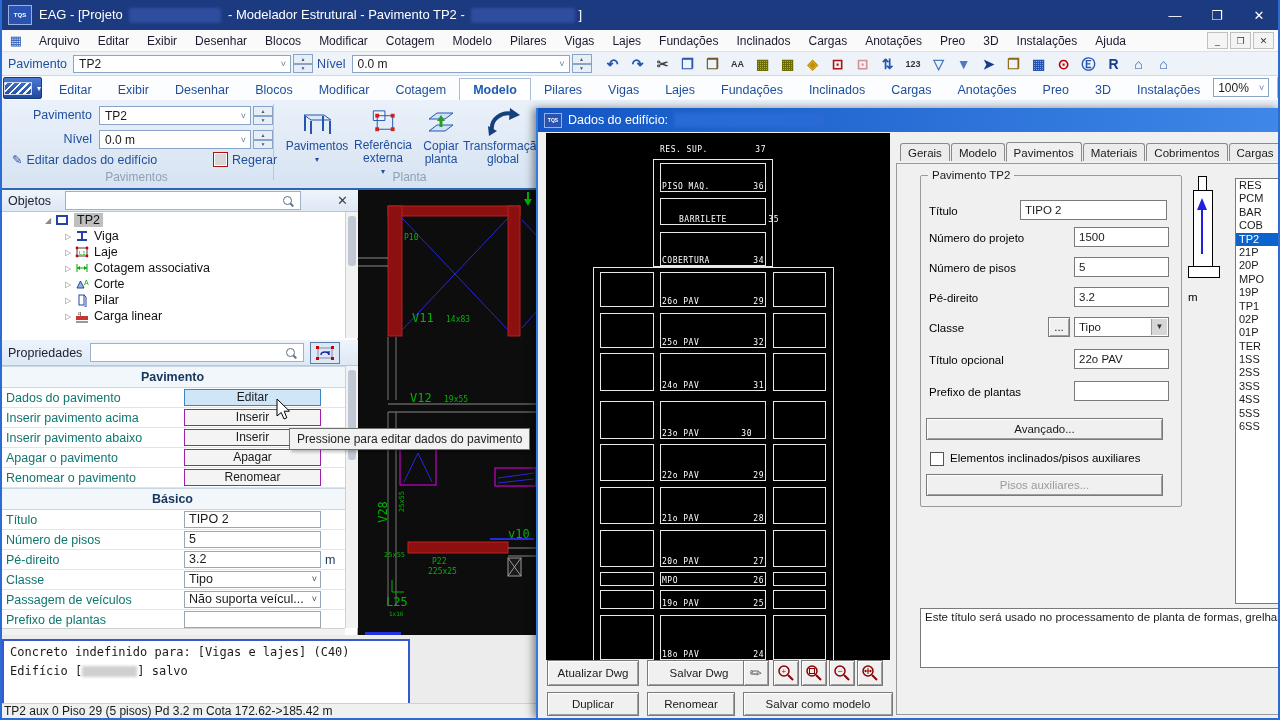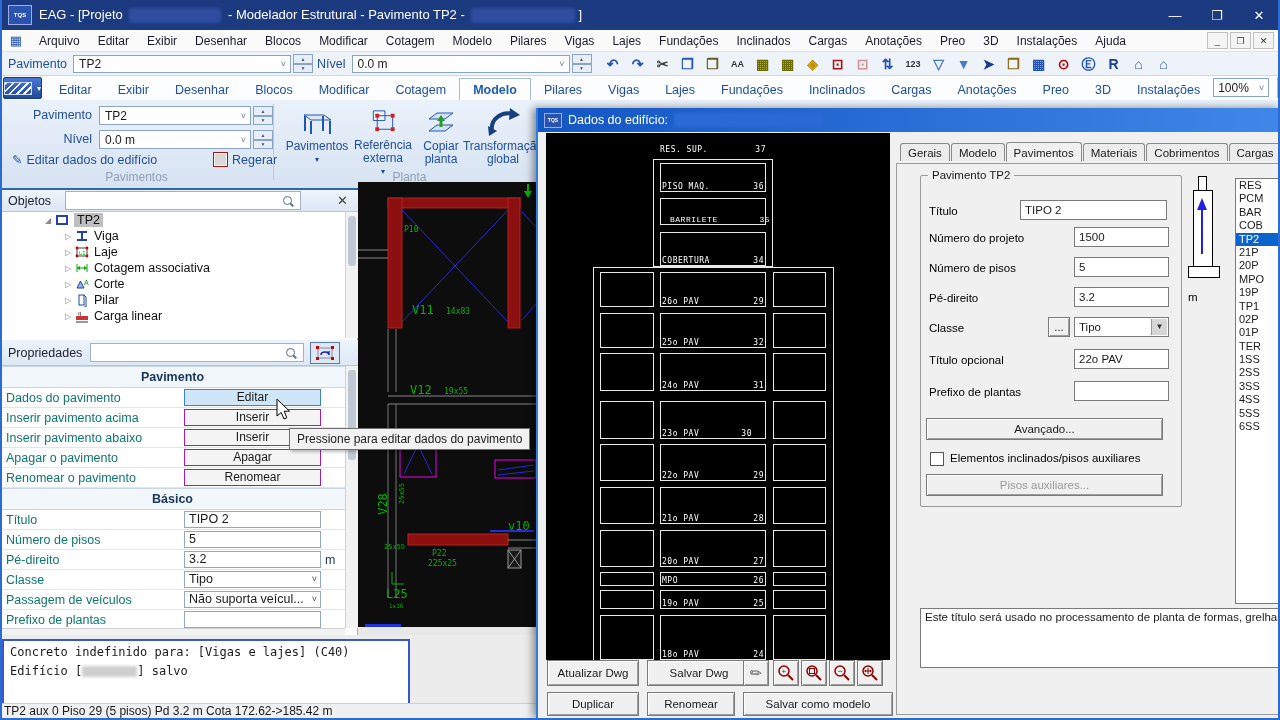--- a/index.html
+++ b/index.html
@@ -84,21 +84,21 @@
         border-bottom:1px solid #c9d6e4;border-top:1px solid #c9d6e4}
   .prow{display:grid;grid-template-columns:183px 139px 23px;height:19px;border-bottom:1px solid #dde6ef;align-items:center}
   .prow .plab{padding-left:6px;color:#0f766e;white-space:nowrap;overflow:hidden}
   .pbtn{height:15px;margin:0 1px;background:#f4f4f4;border:1px solid #a21caf;font-size:12px;line-height:15px;text-align:center}
   .pbtn.hl{background:#cfe6f9;border:1px solid #3c84c4}
   .pval{height:15px;margin:0 1px;background:#fff;border:1px solid #97a7ba;padding-left:4px;line-height:15px;
         display:flex;justify-content:space-between;overflow:hidden;white-space:nowrap}
   .pval .carr{color:#444;font-size:9px;margin-right:3px}
   .punit{padding-left:3px;color:#16365c}
   
-  .cad{left:358px;top:182px;width:202px;height:445px;background:#0d0d0d;overflow:hidden}
+  .cad{left:358px;top:190px;width:202px;height:445px;background:#0d0d0d;overflow:hidden}
   .cadlbl{position:absolute;color:#00b400;font-family:"DejaVu Sans Mono",monospace;white-space:nowrap;line-height:1}
   
   .bottomgray{left:0;top:635px;width:536px;height:70px;background:#ececec}
   .console{left:2px;top:639px;width:392px;height:60px;background:#fff;border:2px solid #3858cc;
            font-family:"DejaVu Sans Mono",monospace;font-size:12px;line-height:19px;padding:2px 6px;overflow:hidden}
   .redact-light{display:inline-block;height:11px;width:55px;background:#cfcfcf;filter:blur(1.5px);vertical-align:middle}
   .statusbar{left:0;top:703px;width:536px;height:15px;background:#f0f0f0;border-top:1px solid #d0d0d0;
              display:flex;align-items:center;padding-left:4px;box-sizing:border-box;font-size:12px;color:#1a1a1a}
   .frame-edge{left:0;top:0;width:1280px;height:720px;box-sizing:border-box;border-left:2px solid #2a6cd4;
               border-right:2px solid #2a6cd4;border-bottom:2px solid #2a6cd4;pointer-events:none;z-index:60}
@@ -600,21 +600,21 @@
       <div class="eflabel" style="left: 114px; top: 12px; width: 106px;">
         <span>RES. SUP.</span>
         <span>37</span>
       </div>
       <div class="efloor" style="left: 114px; top: 30px; width: 106px; height: 29px;"></div>
       <div class="eflabel" style="left: 116px; top: 49px; width: 102px;">
         <span>PISO MAQ.</span>
         <span>36</span>
       </div>
       <div class="efloor" style="left: 114px; top: 65px; width: 106px; height: 27px;"></div>
-      <div class="eflabel" style="left: 124px; top: 82px; width: 100px; font-family: Liberation Mono, monospace;">
+      <div class="eflabel" style="left: 133px; top: 82px; width: 100px;">
         <span>BARRILETE</span>
         <span>35</span>
       </div>
       <div class="efloor" style="left: 114px; top: 99px; width: 106px; height: 34px;"></div>
       <div class="eflabel" style="left: 116px; top: 123px; width: 102px;">
         <span>COBERTURA</span>
         <span>34</span>
       </div>
       <div class="efloor" style="left: 114px; top: 139px; width: 106px; height: 35px;"></div>
       <div class="eflabel" style="left: 116px; top: 164px; width: 102px;">

